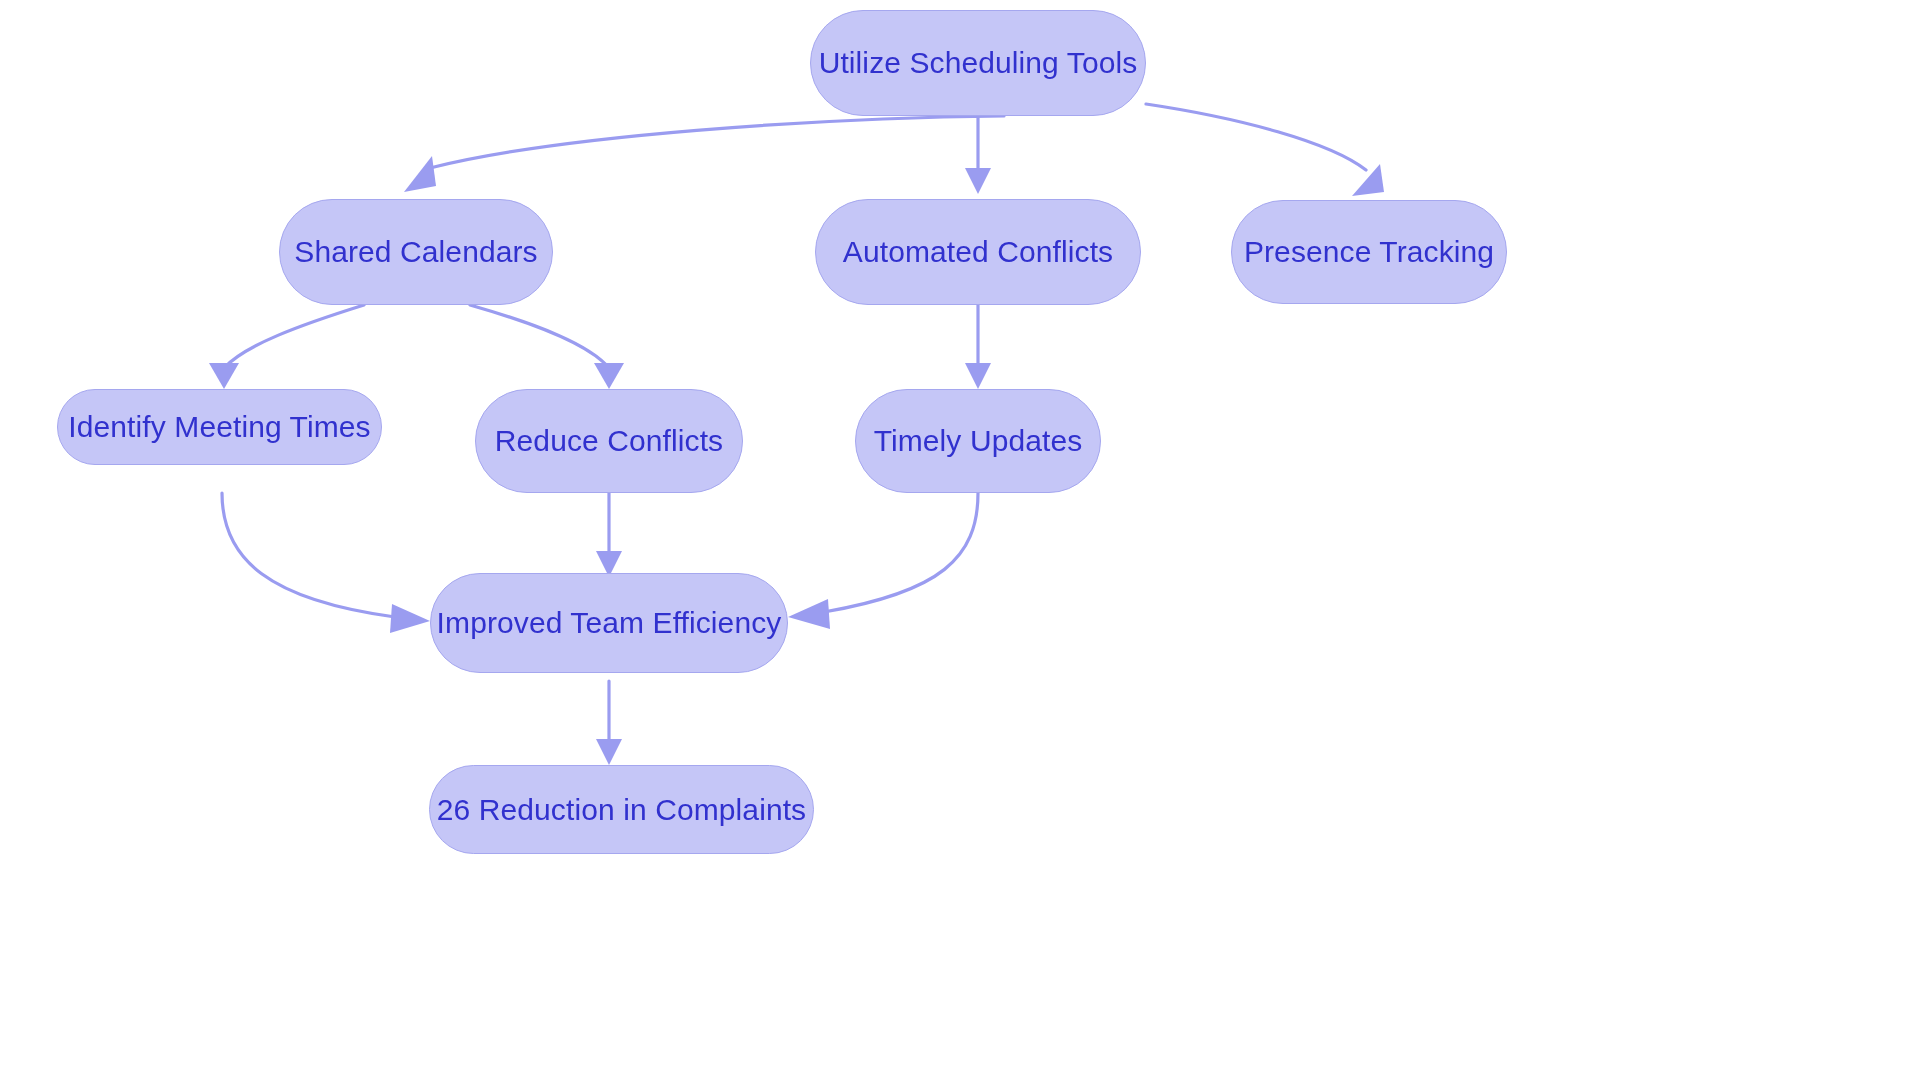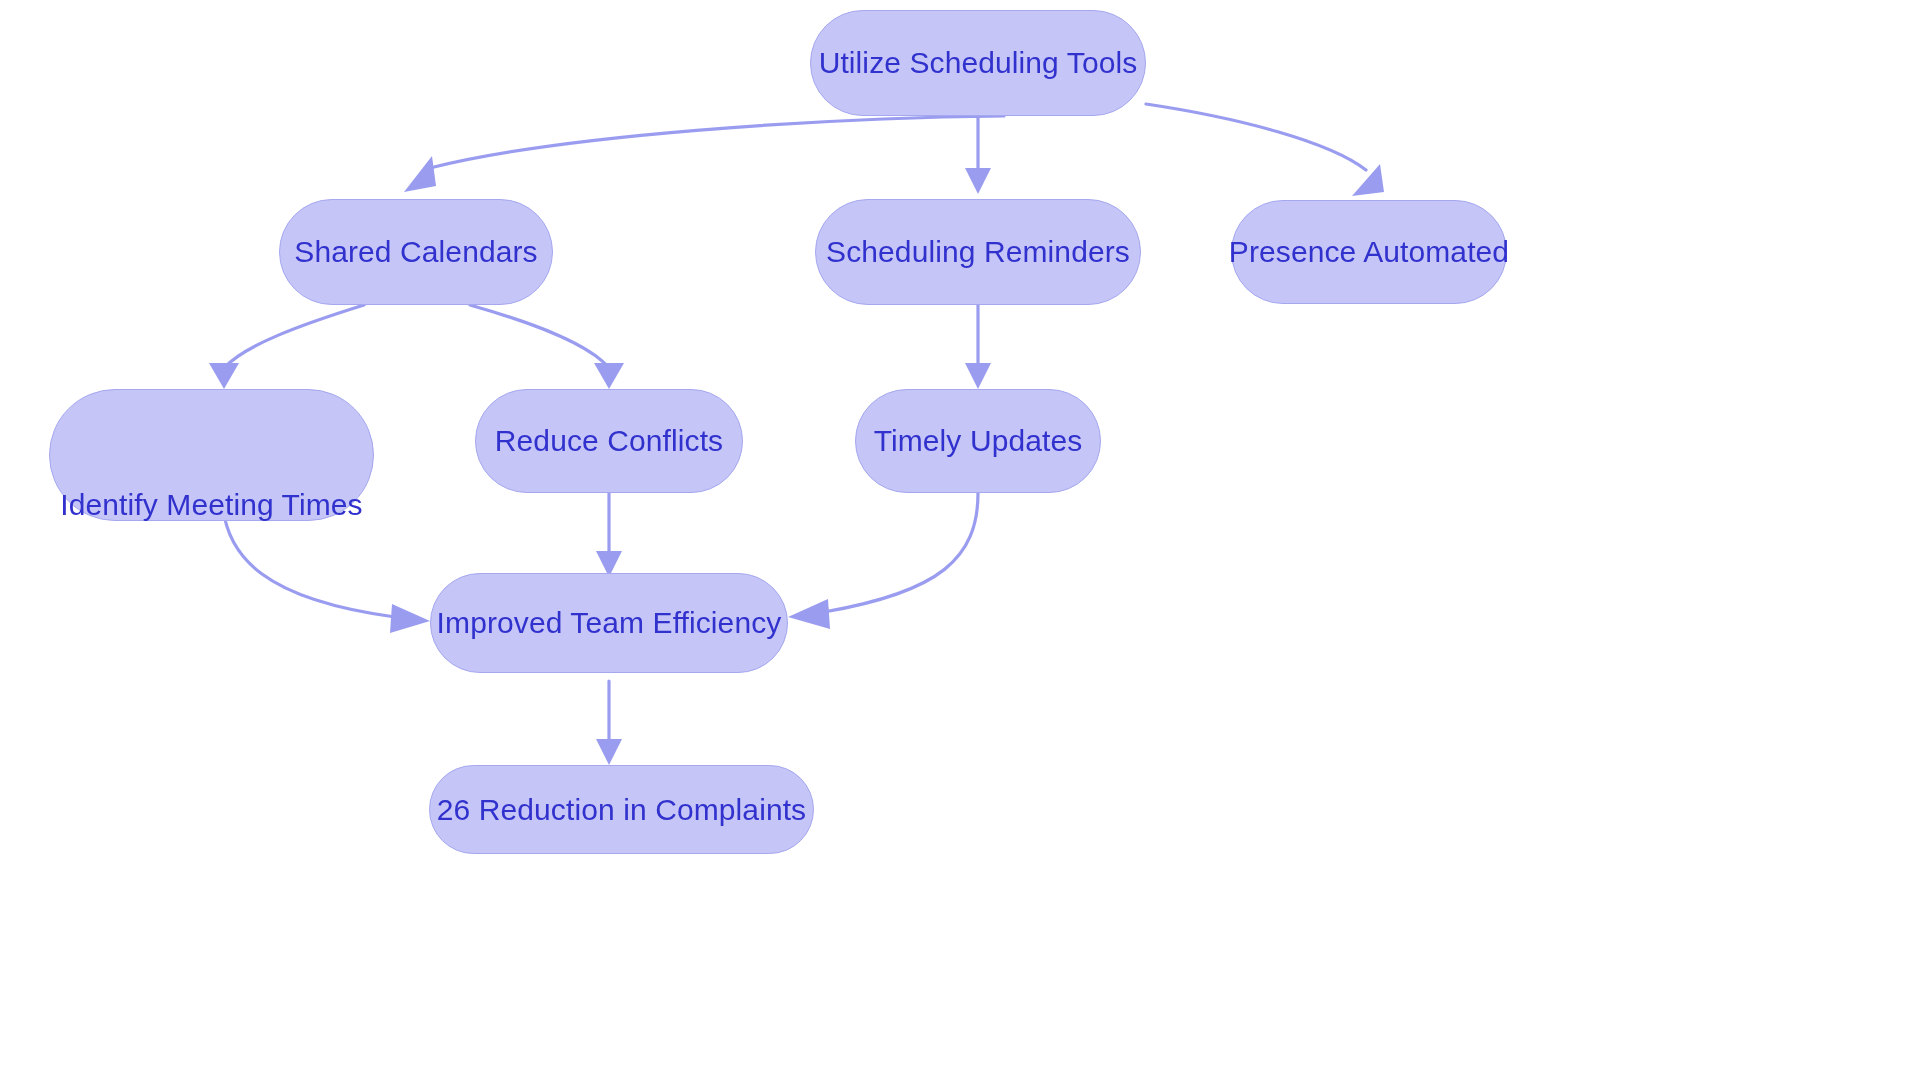--- a/index.html
+++ b/index.html
@@ -118,28 +118,28 @@
 
   <div class="flow-node" style="left:810px; top:10px; width:336px; height:106px;">
     <span class="node-label">Utilize Scheduling Tools</span>
   </div>
 
   <div class="flow-node" style="left:279px; top:199px; width:274px; height:106px;text-align:right;">
     <span class="node-label">Shared Calendars</span>
   </div>
 
   <div class="flow-node" style="left:815px; top:199px; width:326px; height:106px;">
-    <span class="node-label">Scheduling Reminders</span>
+    <span class="node-label">Automated Conflicts</span>
   </div>
 
   <div class="flow-node" style="left:1231px; top:200px; width:276px; height:104px;">
-    <span class="node-label">Presence Automated</span>
+    <span class="node-label">Presence Tracking</span>
   </div>
 
-  <div class="flow-node" style="left:49px; top:389px; width:325px; height:132px;align-items:flex-end;">
+  <div class="flow-node" style="left:57px; top:389px; width:325px; height:76px;">
     <span class="node-label">Identify Meeting Times</span>
   </div>
 
   <div class="flow-node" style="left:855px; top:389px; width:246px; height:104px;">
     <span class="node-label">Timely Updates</span>
   </div>
 
   <div class="flow-node" style="left:475px; top:389px; width:268px; height:104px;">
     <span class="node-label">Reduce Conflicts</span>
   </div>

